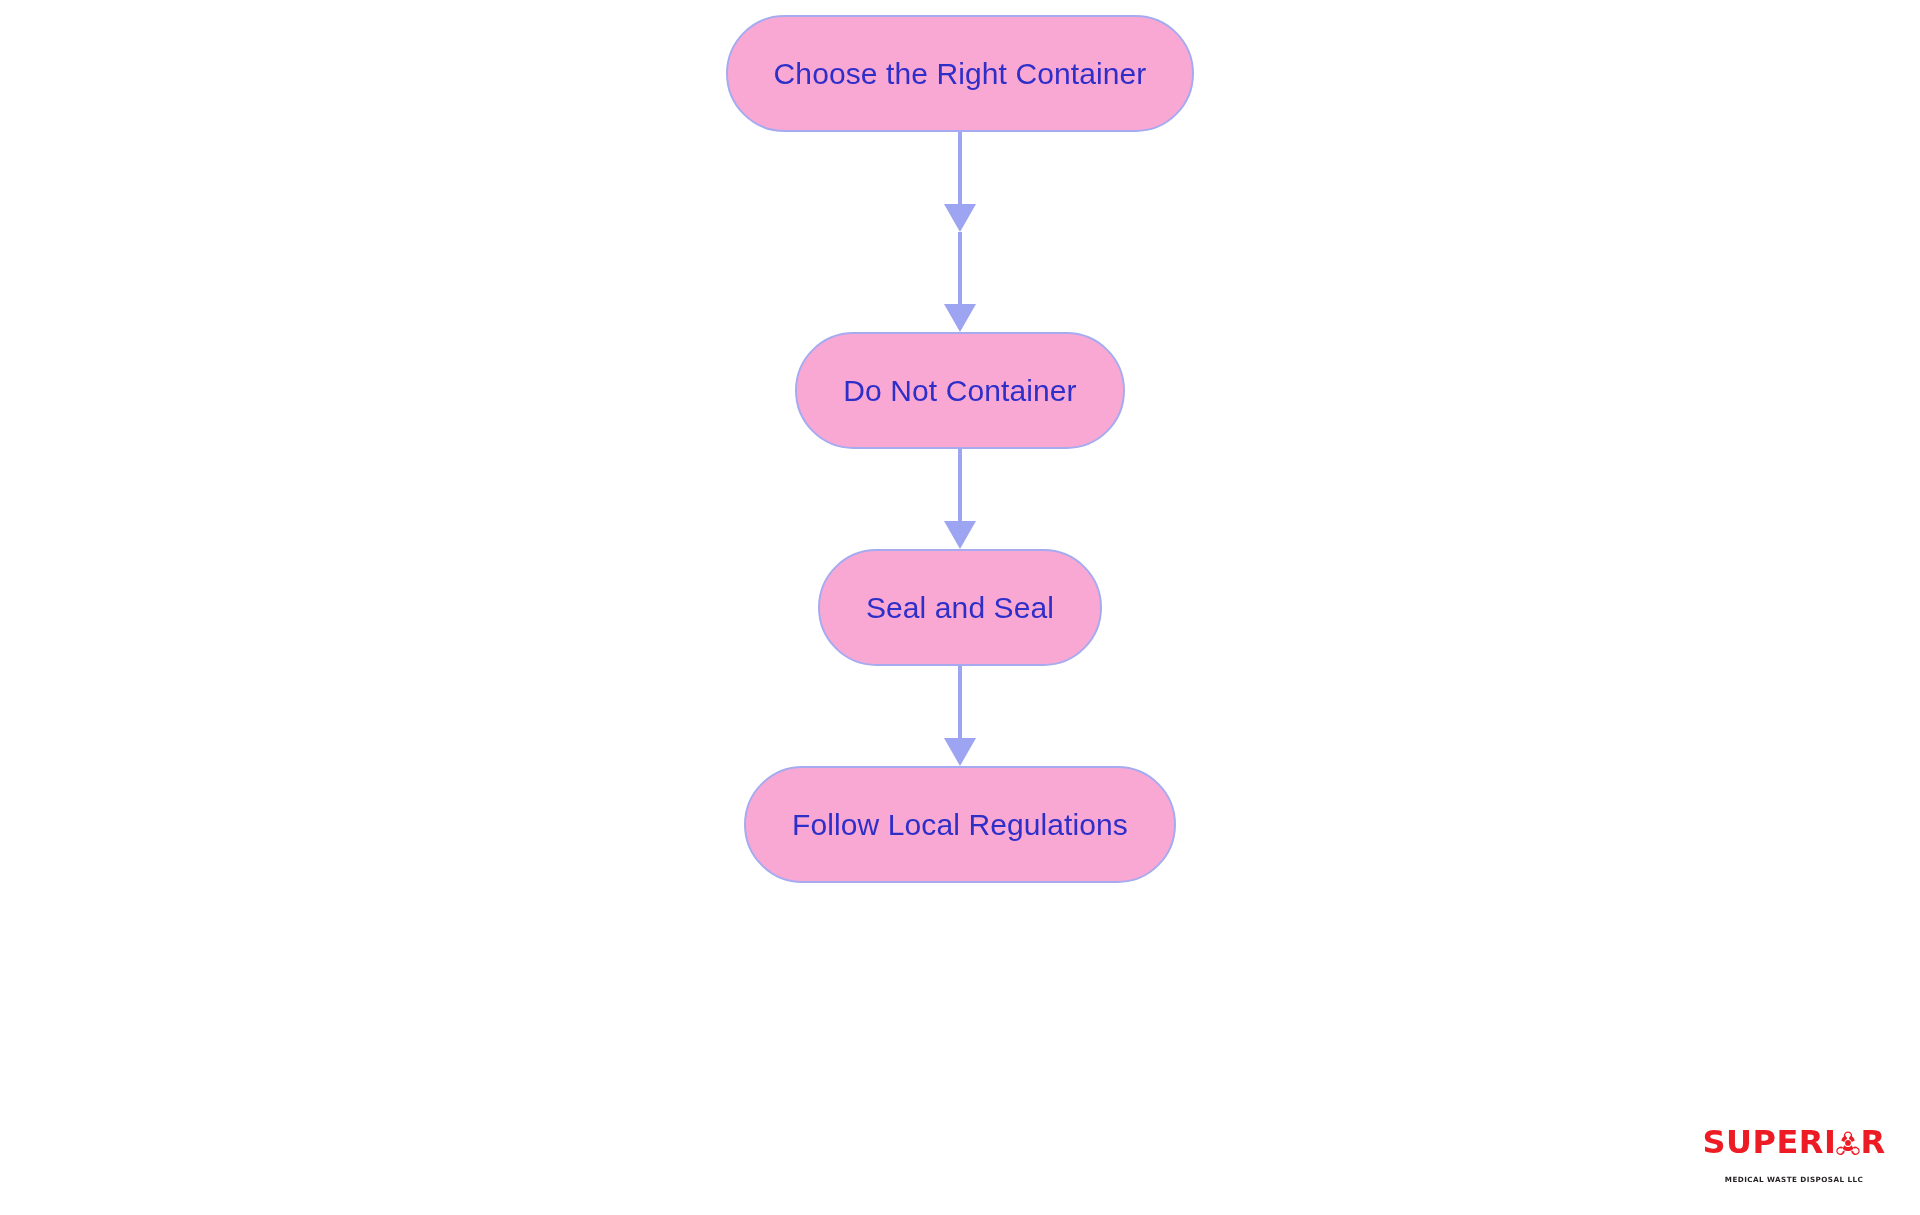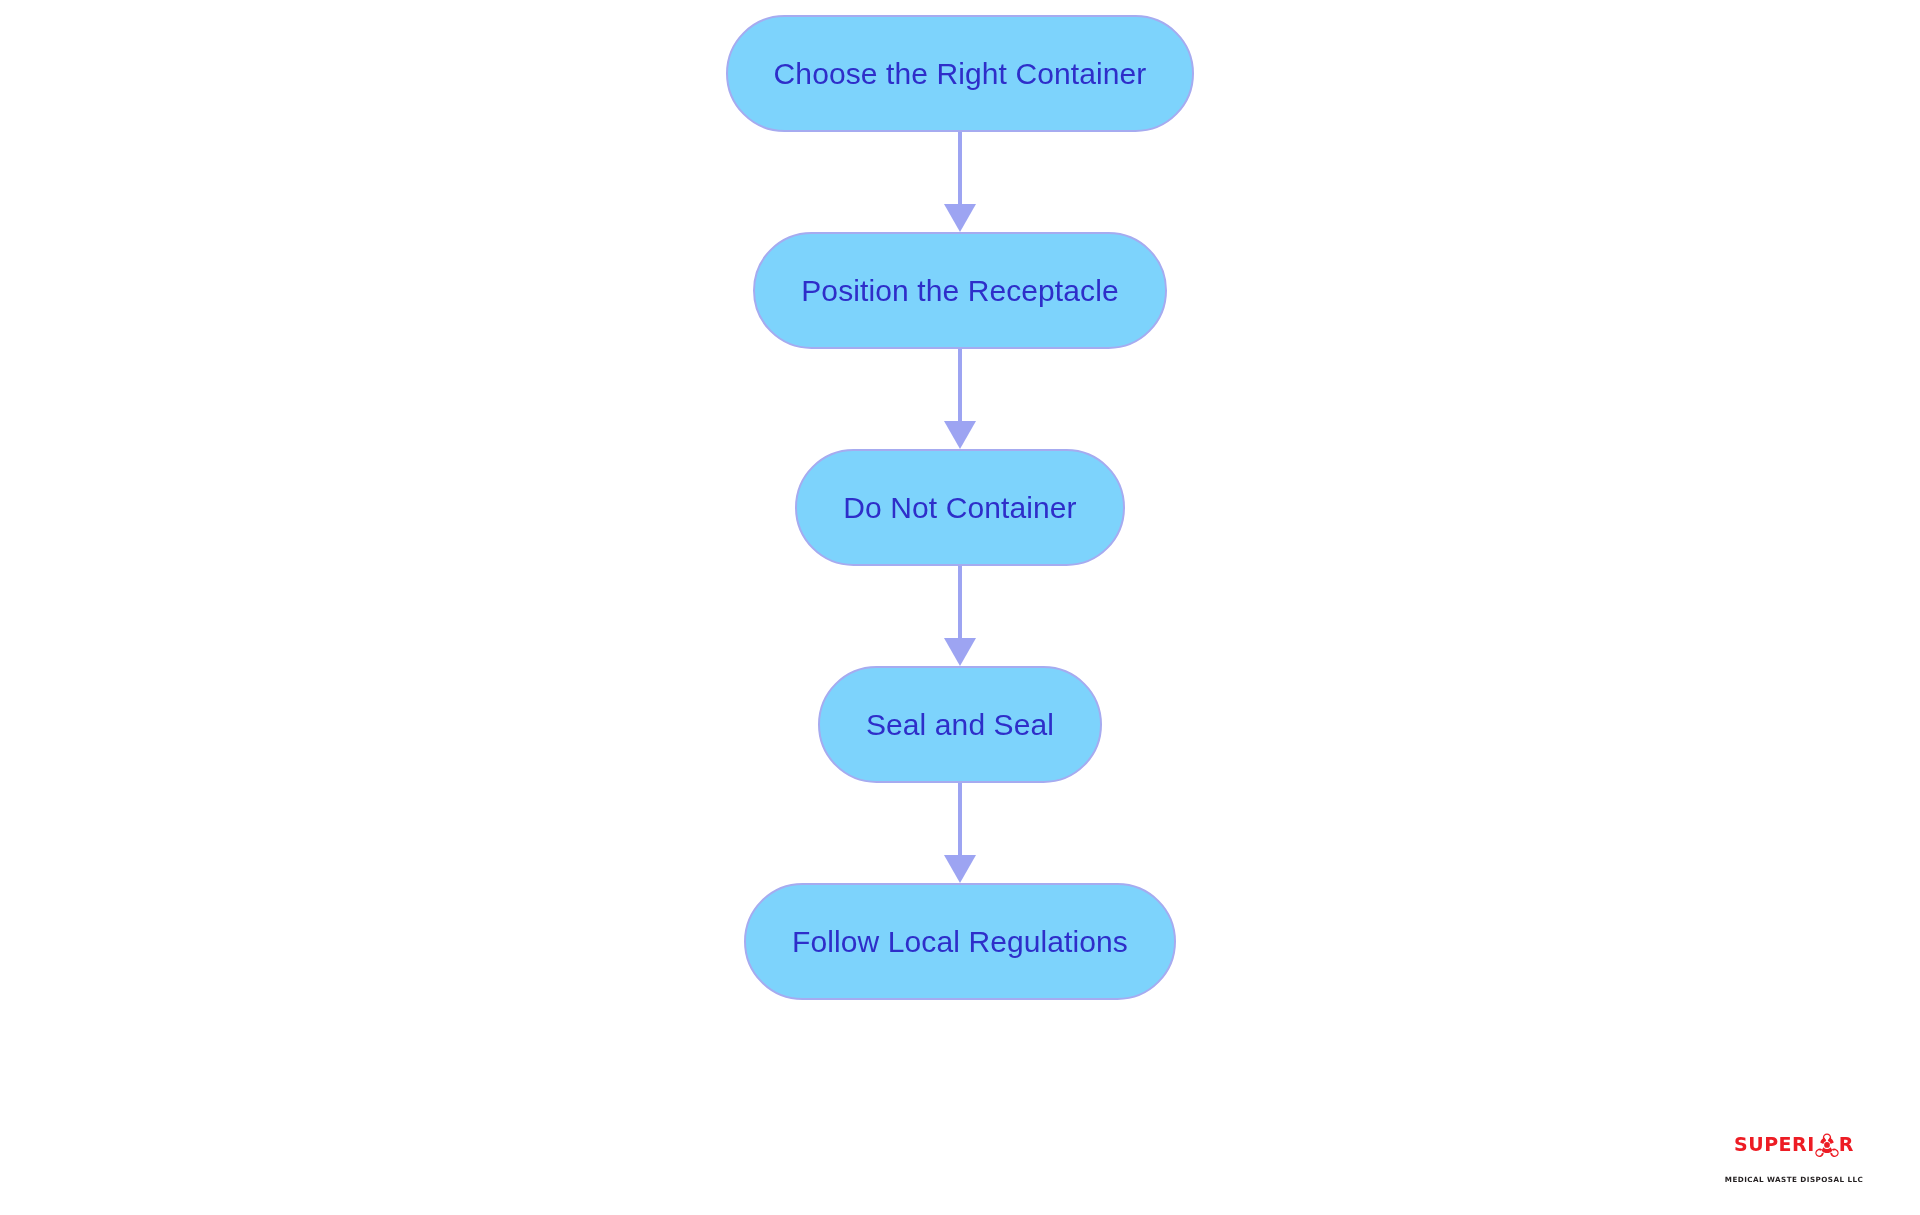--- a/index.html
+++ b/index.html
@@ -27,21 +27,21 @@
     left: 0;
     top: 0;
     width: 1920px;
     display: flex;
     flex-direction: column;
     align-items: center;
   }
 
   .node {
     box-sizing: border-box;
-    background: #7dd3fc;
+    background: #f9a8d4;
     border: 2px solid #a6abf0;
     border-radius: 999px;
     color: #2e2ec9;
     display: flex;
     align-items: center;
     justify-content: center;
     text-align: center;
     font-size: 30px;
     font-weight: 400;
     letter-spacing: 0.1px;
@@ -87,21 +87,21 @@
     text-align: center;
     user-select: none;
   }
   .logo-wordmark {
     display: flex;
     align-items: center;
     justify-content: center;
     color: #ed1c24;
     font-family: "DejaVu Sans", sans-serif;
     font-weight: 700;
-    font-size: 19px;
+    font-size: 32px;
     letter-spacing: 0.5px;
     line-height: 1;
   }
   .logo-wordmark .part {
     display: inline-block;
   }
   .biohazard {
     display: inline-block;
     width: 26px;
     height: 26px;
@@ -129,23 +129,20 @@
 
     <div class="node">
       <span>Choose the Right Container</span>
     </div>
 
     <div class="connector">
       <div class="stem"></div>
       <div class="head"></div>
     </div>
 
-    <div class="node">
-      <span>Position the Receptacle</span>
-    </div>
 
     <div class="connector">
       <div class="stem"></div>
       <div class="head"></div>
     </div>
 
     <div class="node">
       <span>Do Not Container</span>
     </div>
 

